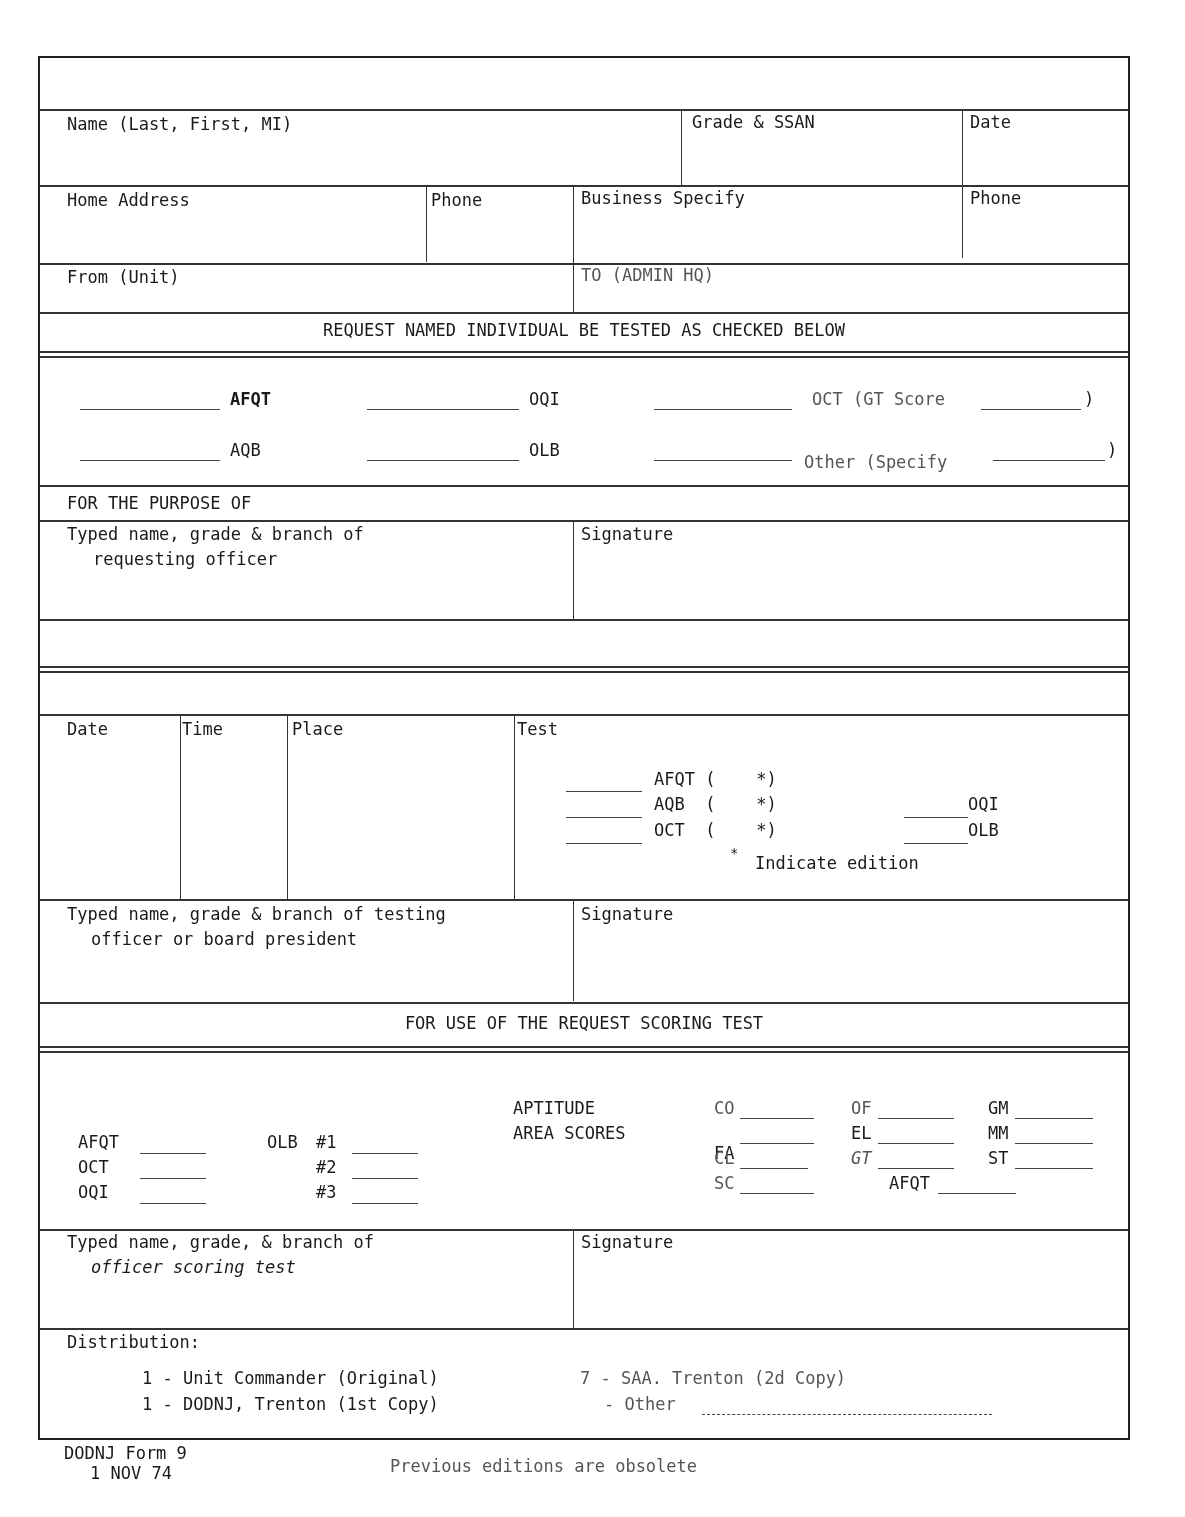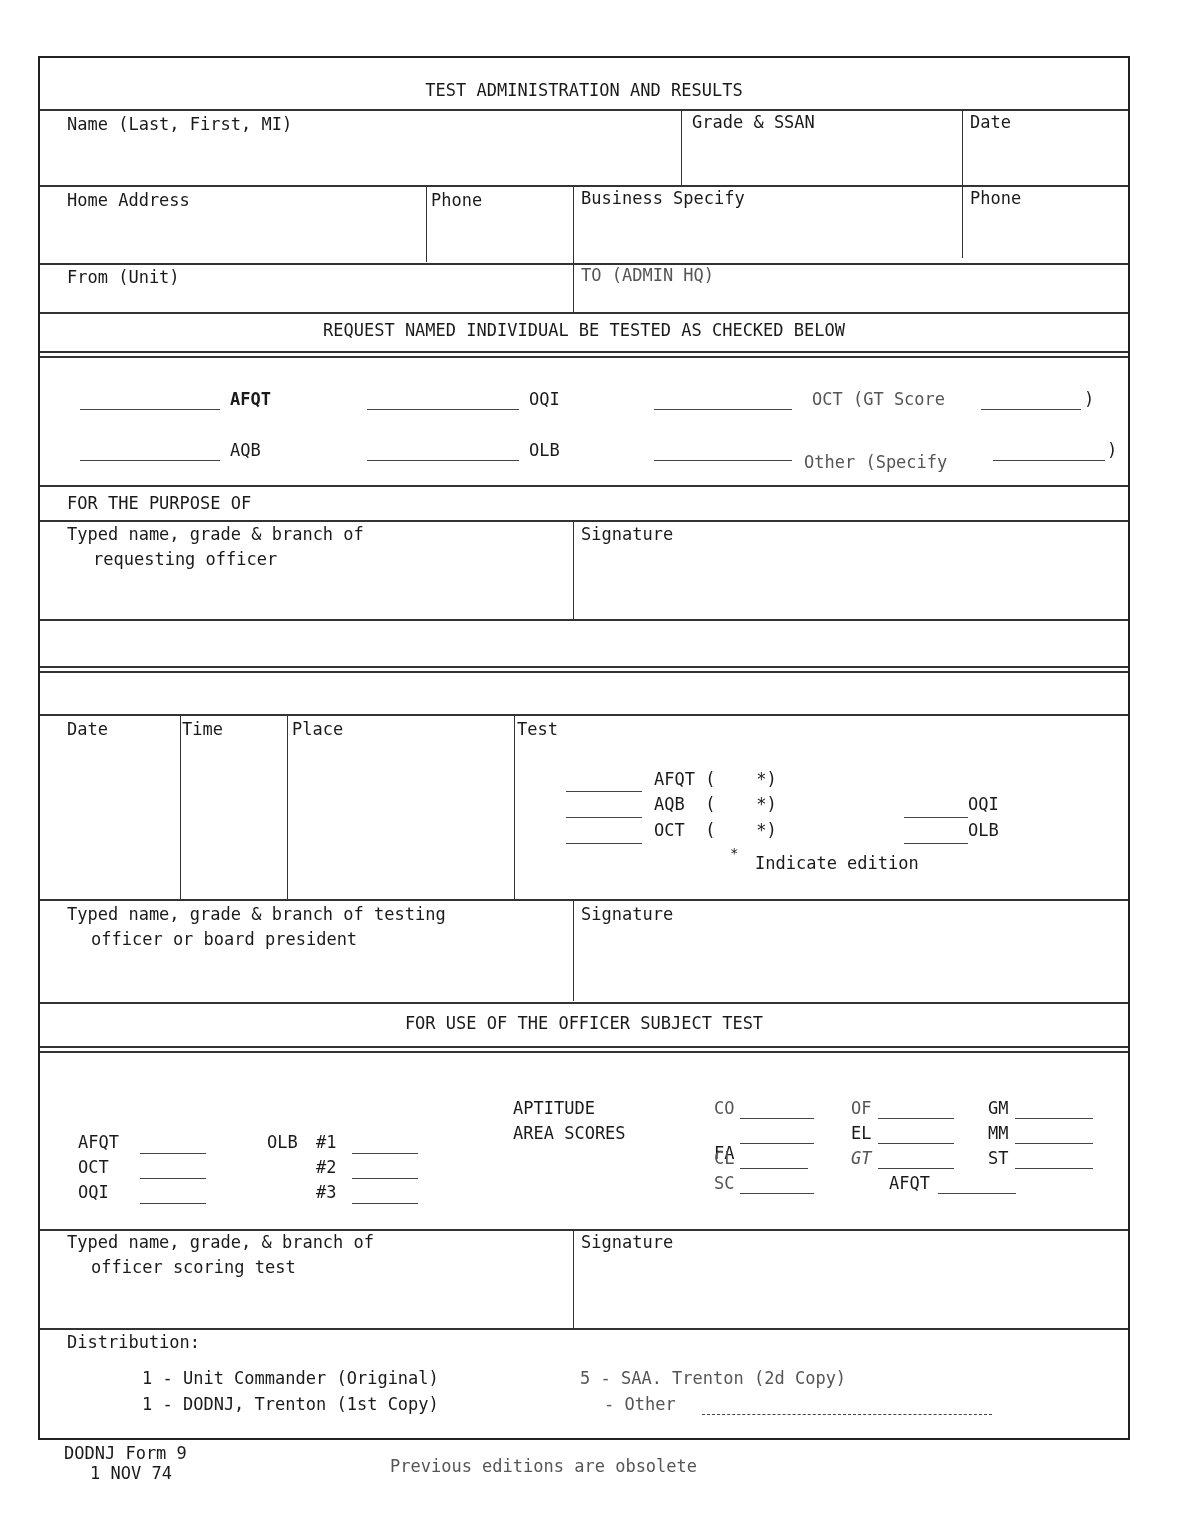--- a/index.html
+++ b/index.html
@@ -14,21 +14,20 @@
   .center { left: 0; right: 0; text-align: center; }
   .faint { color: #555; }
   .field { position: absolute; background: transparent; }
   .footer { position: absolute; font-size: 17px; white-space: pre; line-height: 1.2; }
 </style>
 </head>
 <body>
 
 <div class="form">
 
-  <div class="t center" style="top:24px;">TEST ADMINISTRATION AND RESULTS</div>
   <div class="hl" style="top:51px;"></div>
 
   <div class="t" style="left:27px; top:58px;">Name (Last, First, MI)</div>
   <div class="field" style="left:0; top:52px; width:640px; height:74px;"></div>
   <div class="vl" style="left:641px; top:52px; height:75px;"></div>
   <div class="t" style="left:652px; top:56px;">Grade &amp; SSAN</div>
   <div class="field" style="left:642px; top:52px; width:280px; height:74px;"></div>
   <div class="vl" style="left:922px; top:52px; height:75px;"></div>
   <div class="t" style="left:930px; top:56px;">Date</div>
   <div class="field" style="left:923px; top:52px; width:168px; height:74px;"></div>
@@ -119,21 +118,21 @@
   <div class="hl" style="top:841px;"></div>
 
   <div class="t" style="left:27px; top:848px;">Typed name, grade &amp; branch of testing</div>
   <div class="t" style="left:51px; top:873px;">officer or board president</div>
   <div class="field" style="left:0; top:842px; width:532px; height:101px;"></div>
   <div class="vl" style="left:533px; top:842px; height:101px;"></div>
   <div class="t" style="left:541px; top:848px;">Signature</div>
   <div class="field" style="left:534px; top:842px; width:557px; height:101px;"></div>
   <div class="hl" style="top:944px;"></div>
 
-  <div class="t center" style="top:957px;">FOR USE OF THE OFFICER SUBJECT TEST</div>
+  <div class="t center" style="top:957px;">FOR USE OF THE REQUEST SCORING TEST</div>
   <div class="hl" style="top:988px;"></div>
   <div class="hl" style="top:993px;"></div>
 
   <div class="t" style="left:38px; top:1076px;">AFQT</div>
   <div class="ul" style="left:100px; top:1095px; width:66px;"></div>
   <div class="t" style="left:38px; top:1101px;">OCT</div>
   <div class="ul" style="left:100px; top:1120px; width:66px;"></div>
   <div class="t" style="left:38px; top:1126px;">OQI</div>
   <div class="ul" style="left:100px; top:1145px; width:66px;"></div>
 
@@ -169,30 +168,30 @@
   <div class="t" style="left:948px; top:1042px;">GM</div>
   <div class="ul" style="left:975px; top:1060px; width:78px;"></div>
   <div class="t" style="left:948px; top:1067px;">MM</div>
   <div class="ul" style="left:975px; top:1085px; width:78px;"></div>
   <div class="t" style="left:948px; top:1092px;">ST</div>
   <div class="ul" style="left:975px; top:1110px; width:78px;"></div>
 
   <div class="hl" style="top:1171px;"></div>
 
   <div class="t" style="left:27px; top:1176px;">Typed name, grade, &amp; branch of</div>
-  <div class="t" style="left:51px; top:1201px;">officer scoring test</div>
+  <div class="t" style="left:51px; top:1201px;font-style:italic;">officer scoring test</div>
   <div class="field" style="left:0; top:1172px; width:532px; height:98px;"></div>
   <div class="vl" style="left:533px; top:1172px; height:98px;"></div>
   <div class="t" style="left:541px; top:1176px;">Signature</div>
   <div class="field" style="left:534px; top:1172px; width:557px; height:98px;"></div>
   <div class="hl" style="top:1270px;"></div>
 
   <div class="t" style="left:27px; top:1276px;">Distribution:</div>
   <div class="t" style="left:102px; top:1312px;">1 - Unit Commander (Original)</div>
   <div class="t" style="left:102px; top:1338px;">1 - DODNJ, Trenton (1st Copy)</div>
-  <div class="t faint" style="left:540px; top:1312px;">5 - SAA. Trenton (2d Copy)</div>
+  <div class="t faint" style="left:540px; top:1312px;">7 - SAA. Trenton (2d Copy)</div>
   <div class="t faint" style="left:564px; top:1338px;">- Other</div>
   <div class="ul" style="left:662px; top:1356px; width:290px; border-top-style:dashed;"></div>
 </div>
 
 <div class="footer" style="left:64px; top:1443px;">DODNJ Form 9</div>
 <div class="footer" style="left:90px; top:1463px;">1 NOV 74</div>
 <div class="footer faint" style="left:390px; top:1456px;">Previous editions are obsolete</div>
 
 </body></html>

